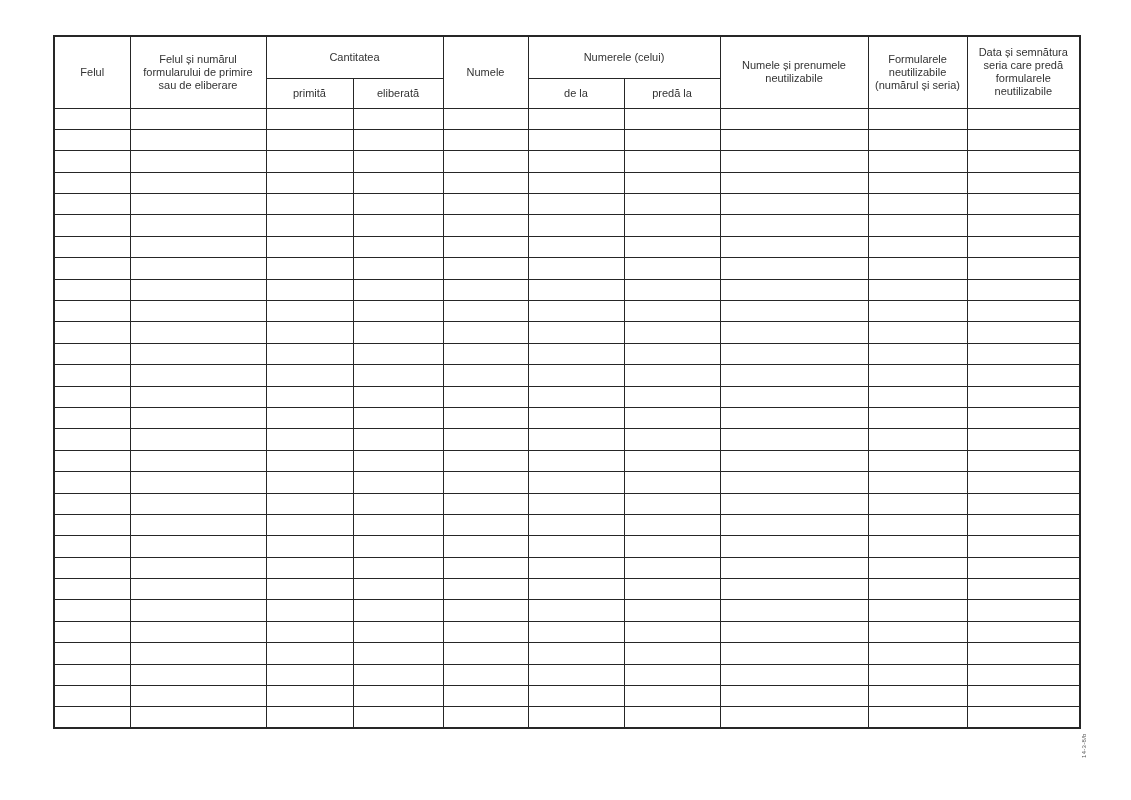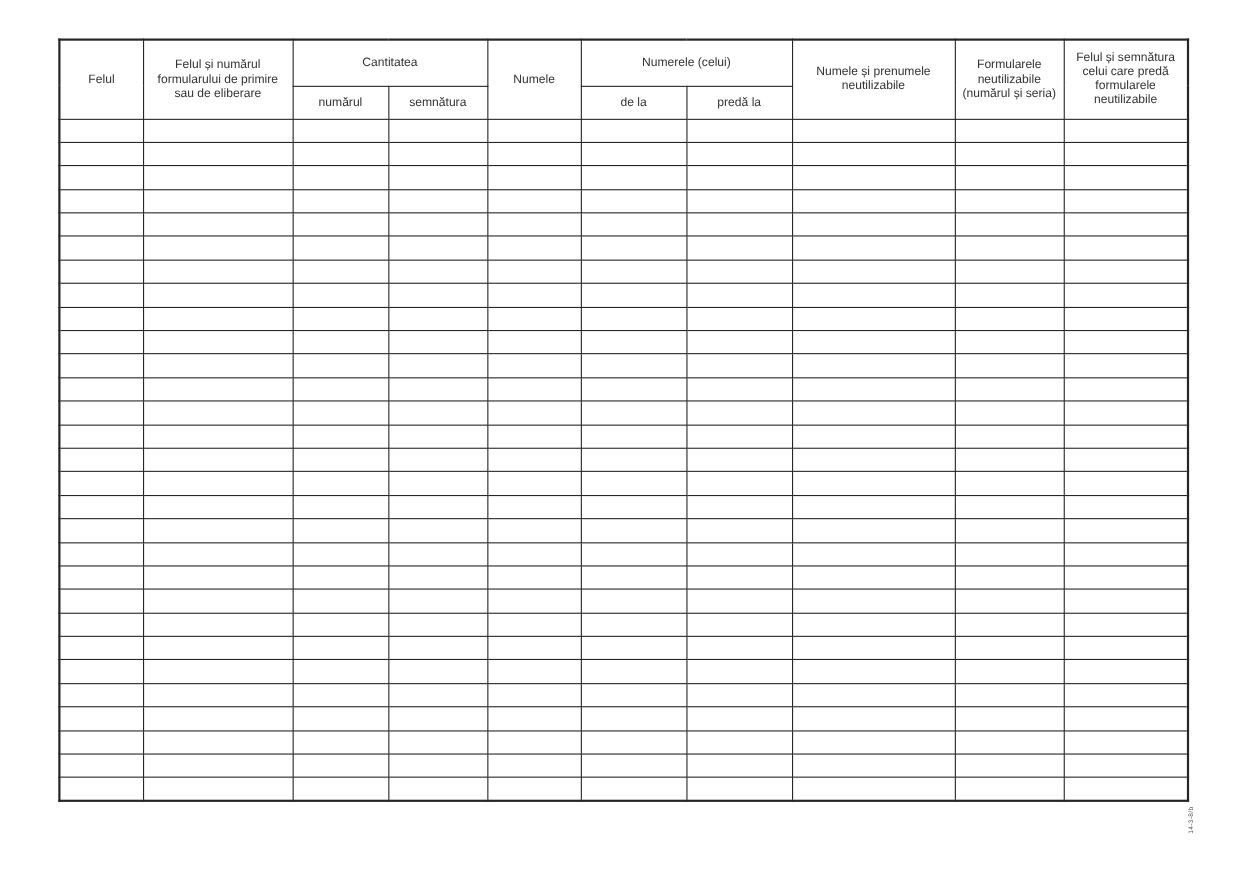--- a/index.html
+++ b/index.html
@@ -77,25 +77,25 @@
     </colgroup>
     <thead>
       <tr class="tier1">
         <th rowspan="2">Felul</th>
         <th rowspan="2">Felul și numărul formularului de primire sau de eliberare</th>
         <th colspan="2">Cantitatea</th>
         <th rowspan="2">Numele</th>
         <th colspan="2">Numerele (celui)</th>
         <th rowspan="2">Numele și prenumele neutilizabile</th>
         <th rowspan="2">Formularele neutilizabile (numărul și seria)</th>
-        <th rowspan="2">Felul și semnătura celui care predă formularele neutilizabile</th>
+        <th rowspan="2">Data și semnătura seria care predă formularele neutilizabile</th>
       </tr>
       <tr class="tier2">
-        <th>numărul</th>
-        <th>semnătura</th>
+        <th>primită</th>
+        <th>eliberată</th>
         <th>de la</th>
         <th>predă la</th>
       </tr>
     </thead>
     <tbody>
         <tr>
           <td></td>
           <td></td>
           <td></td>
           <td></td>

